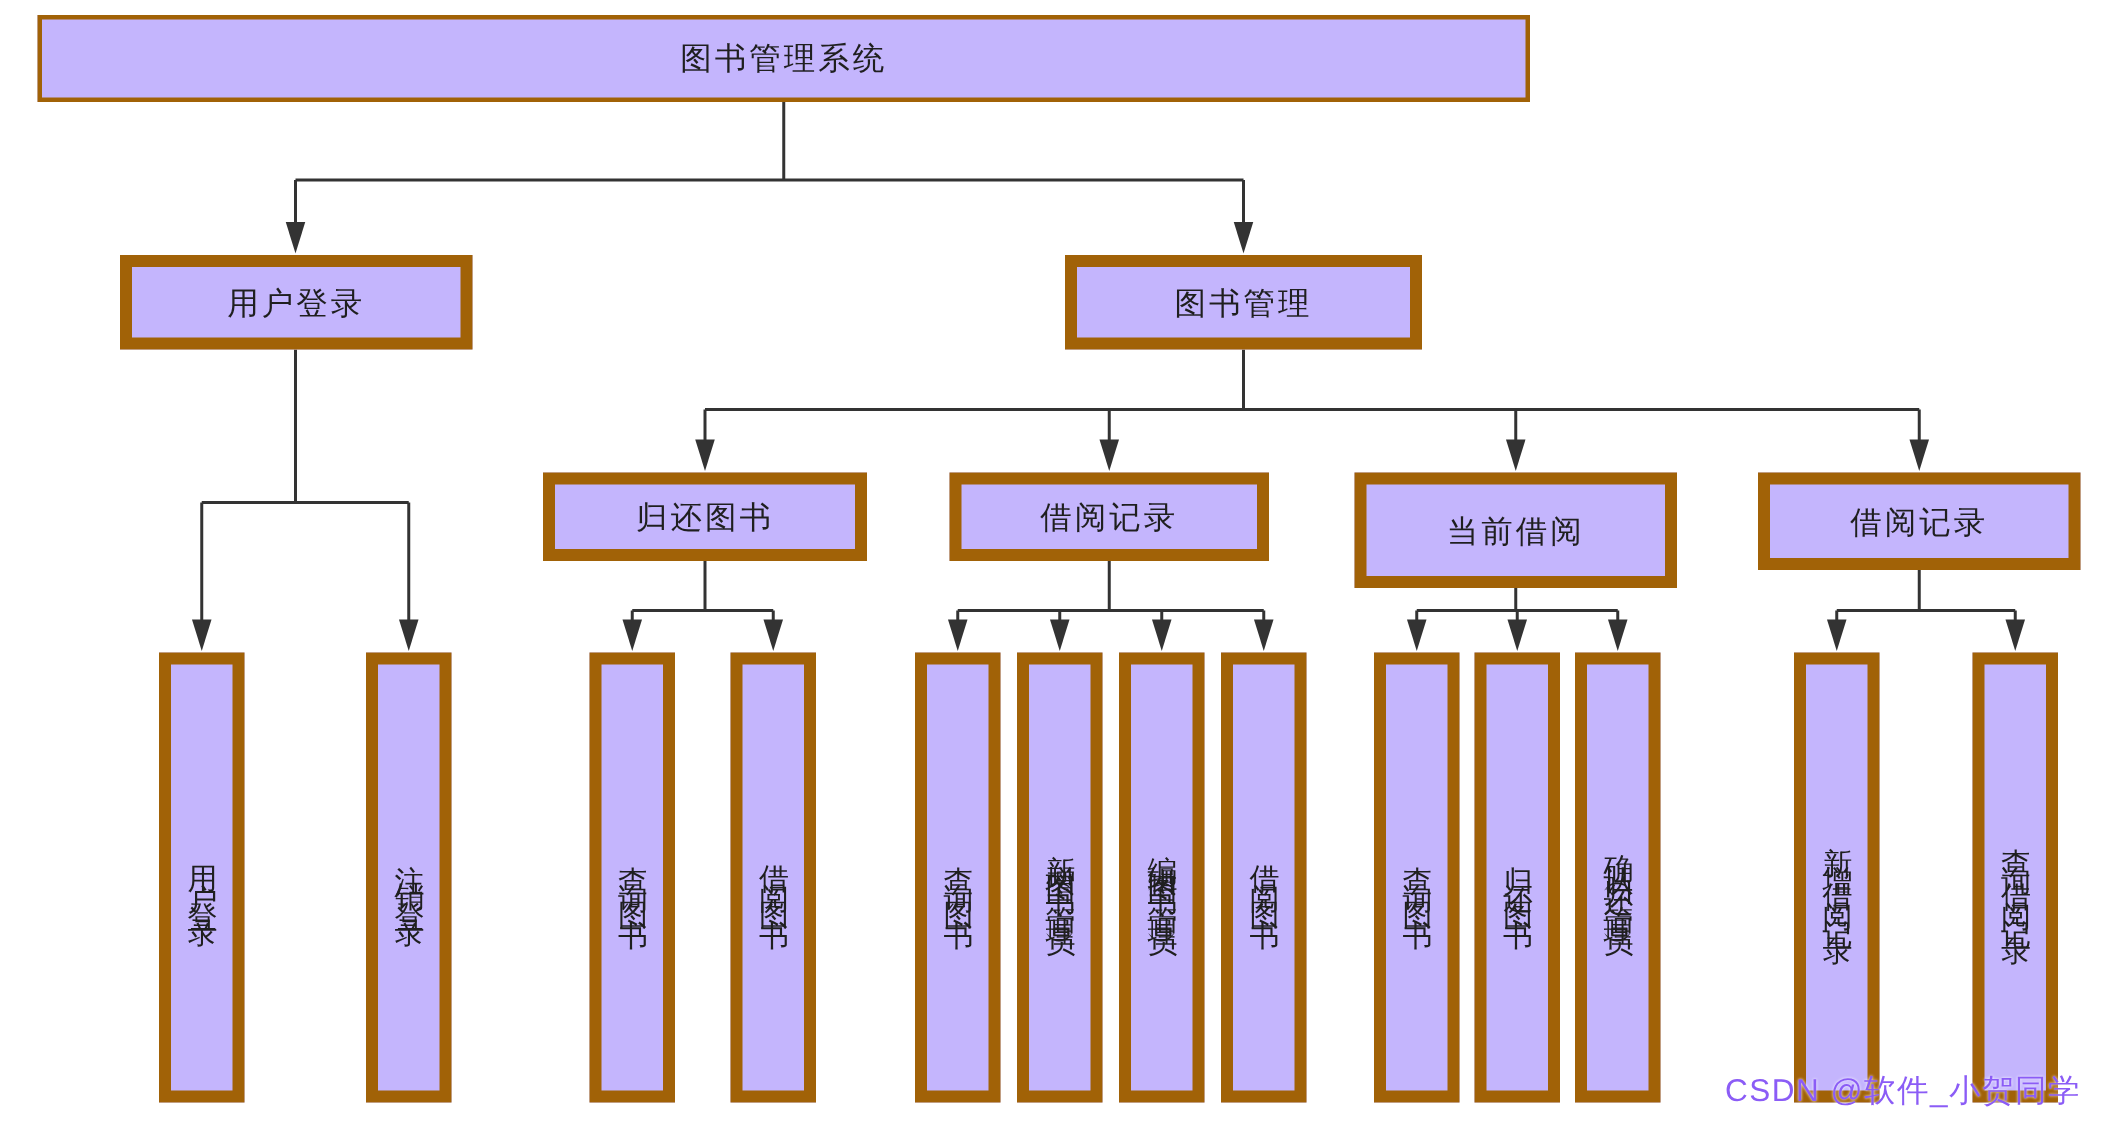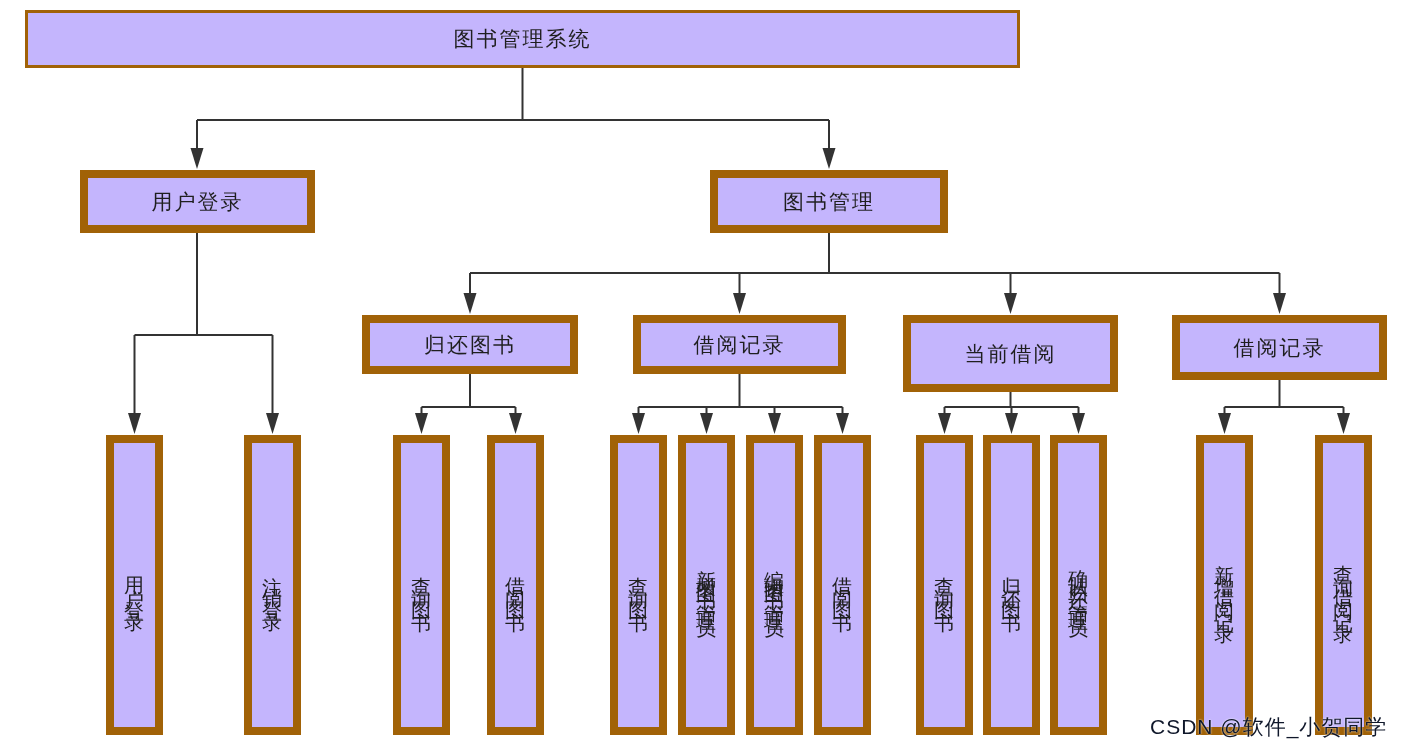--- a/index.html
+++ b/index.html
@@ -43,21 +43,21 @@
     letter-spacing: 12px;
     line-height: 1;
     white-space: nowrap;
   }
   .vbox .vlabel.long { letter-spacing: 7px; }
   #watermark {
     position: absolute;
     left: 1150px;
     top: 713px;
     width: 255px;
-    color: #0f172a;
+    color: #8b5cf6;
     font-size: 21px;
     letter-spacing: 1px;
     text-shadow: 0 0 2px #ffffff;
     z-index: 5;
     white-space: nowrap;
   }
 </style>
 </head>
 <body>
 

